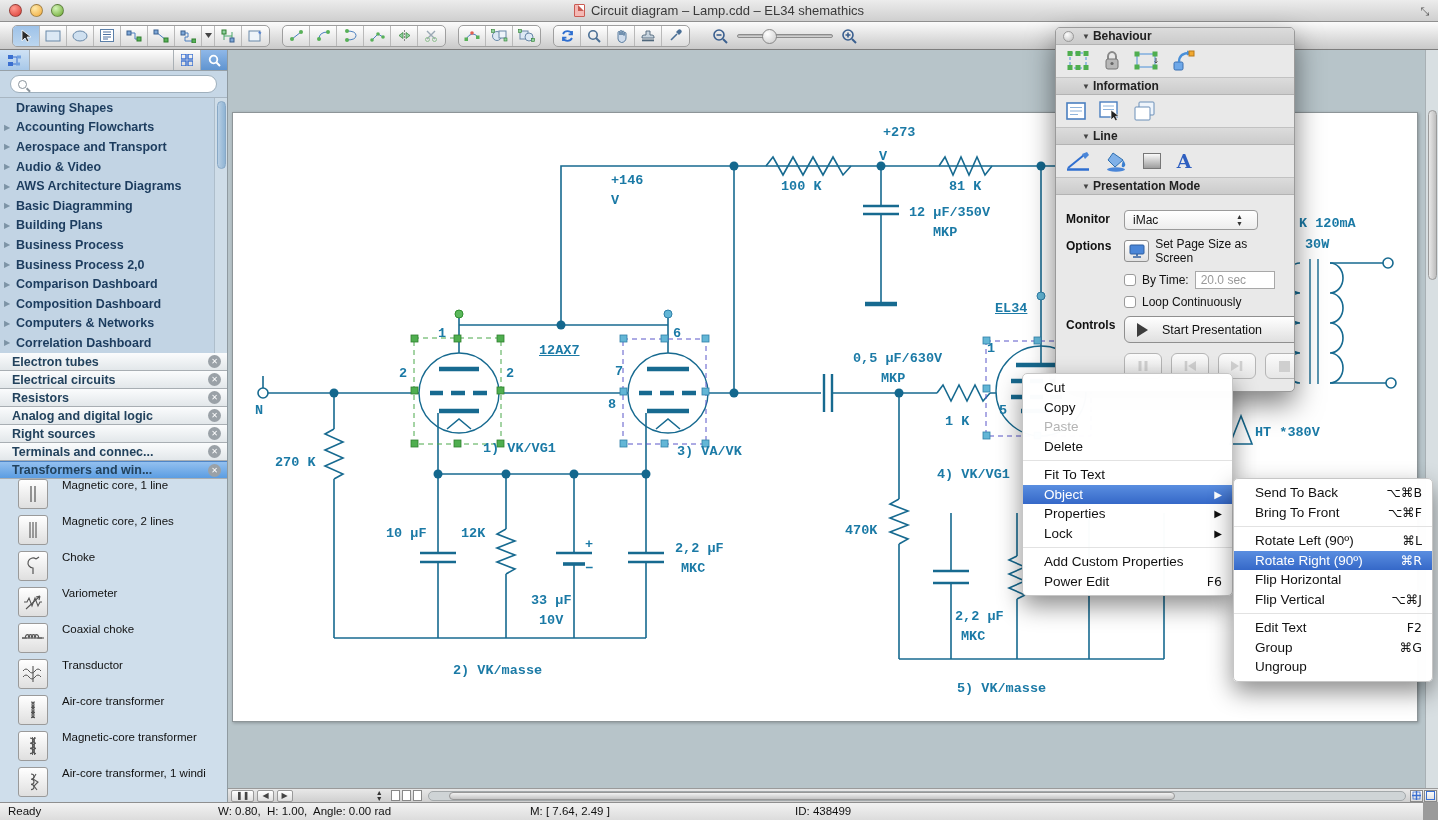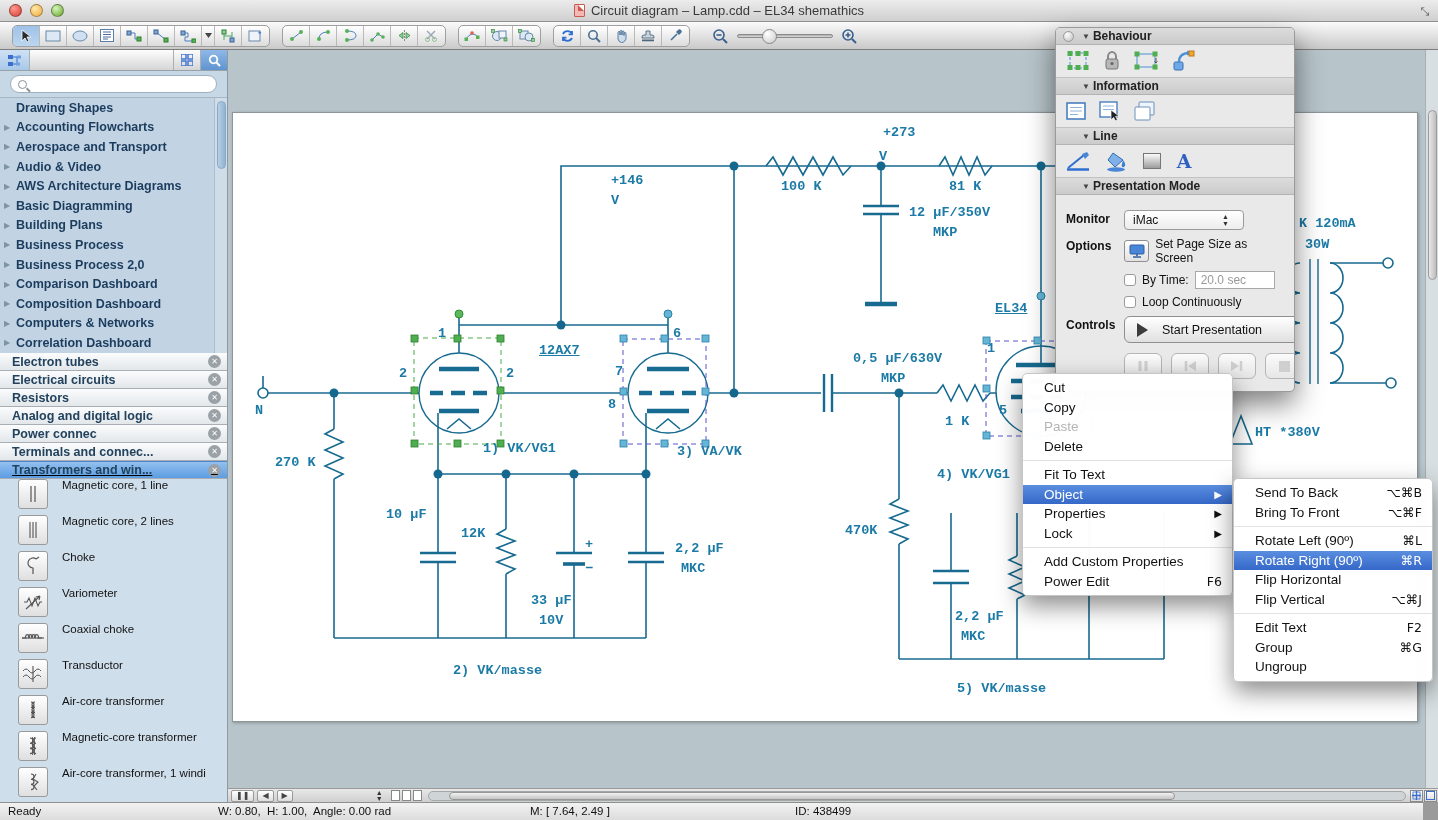--- a/index.html
+++ b/index.html
@@ -60,21 +60,21 @@
   .lib-row { height:19.6px; display:flex; align-items:center; padding-left:4px; }
   .lib-row .tri { width:12px; font-size:8px; color:#7d94a6; }
   .lib-row.first { padding-left:16px; }
   .lib-label { font-size:12.5px; font-weight:600; color:#1c3c5e; white-space:nowrap; }
   .vscroll { position:absolute; right:0; top:0; width:13px; height:100%; background:#cfdde8; border-left:1px solid #aebecb;}
   .vthumb { position:absolute; left:1.5px; width:9px; border-radius:5px;
     background:linear-gradient(90deg,#b8cfe4,#8fb4d4); border:1px solid #87a8c6; }
   .sections { }
   .section-row { height:18px; display:flex; align-items:center;
     background:linear-gradient(#fbfcfd,#e2e7ea); border-bottom:1px solid #a8aeb3; padding:0 6px 0 12px; }
-  .section-row.selected { background:linear-gradient(#93c0ef,#5b9de2); border-top:1px solid #4f86c8;text-decoration:underline; }
+  .section-row.selected { background:linear-gradient(#93c0ef,#5b9de2); border-top:1px solid #4f86c8; }
   .section-label { flex:1; font-size:12.5px; font-weight:700; color:#22425d; white-space:nowrap; overflow:hidden; }
   .close-badge { width:13px; height:13px; border-radius:50%; background:#9aa1a7; color:#fff; font-size:8px;
     line-height:13px; text-align:center; }
   .shape-list { background:#cfdeeb; }
   .shape-row { height:36px; display:flex; align-items:flex-start; padding-left:10px;margin-left:8px; }
   .shape-icon { width:30px; height:30px; background:linear-gradient(#ffffff,#dfdfdf); border:1px solid #9a9a9a;
     border-radius:3px; display:flex; align-items:center; justify-content:center; }
   .shape-label { margin-left:14px; font-size:11.5px; color:#111; white-space:nowrap; }
 
   
@@ -114,21 +114,21 @@
     display:flex; align-items:center; font-size:12px; font-weight:700; color:#222; padding-left:26px; position:relative;}
   .pal-header .tri { font-size:8px; margin-right:3px; color:#444; }
   .pal-collapse { position:absolute; left:7px; top:3px; width:11px; height:11px; border-radius:50%;
     background:radial-gradient(circle at 35% 30%,#fdfdfd,#bdbdbd); border:1px solid #999; }
   .pal-icons { height:33px; display:flex; align-items:center; padding-left:10px; gap:13px;
     background:#e9e9e9; border-bottom:1px solid #c2c2c2;}
   .pal-icons svg { display:block; }
   .pres-body { padding:8px 10px 12px 10px; font-size:12px; color:#111; }
   .pres-row { display:flex; margin-top:7px; }
   .pres-label { width:58px; font-weight:700; flex:none; padding-top:2px; }
-  .dropdown { width:120px; height:20px; background:linear-gradient(#fff,#ededed); border:1px solid #9a9a9a;
+  .dropdown { width:134px; height:20px; background:linear-gradient(#fff,#ededed); border:1px solid #9a9a9a;
     border-radius:4px; display:flex; align-items:center; padding:0 14px 0 8px; }
   .dropdown .val { flex:1; }
   .stepper { font-size:7px; line-height:7px; color:#333; text-align:center; }
   .opt-col { display:flex; flex-direction:column; gap:6px; }
   .opt-line { display:flex; align-items:center; gap:6px; }
   .iconbtn { width:26px; height:22px; border:1px solid #8f8f8f; border-radius:3px;
     background:linear-gradient(#fff,#e2e2e2); display:flex; align-items:center; justify-content:center; }
   .chk { width:12px; height:12px; background:#fff; border:1px solid #9a9a9a; border-radius:3px; }
   .timefield { width:80px; height:18px; background:#fff; border:1px solid #a8a8a8; font-size:12px; color:#999;
     padding:1px 5px; }
@@ -453,21 +453,21 @@
         </div>
         <div class="section-row">
           <span class="section-label">Resistors</span>
           <span class="close-badge">✕</span>
         </div>
         <div class="section-row">
           <span class="section-label">Analog and digital logic</span>
           <span class="close-badge">✕</span>
         </div>
         <div class="section-row">
-          <span class="section-label">Power connec</span>
+          <span class="section-label">Right sources</span>
           <span class="close-badge">✕</span>
         </div>
         <div class="section-row">
           <span class="section-label">Terminals and connec...</span>
           <span class="close-badge">✕</span>
         </div>
         <div class="section-row selected">
           <span class="section-label">Transformers and win...</span>
           <span class="close-badge">✕</span>
         </div>
@@ -705,21 +705,21 @@
           <div class="clabel" style="left: 22px; top: 290px;">N</div>
           <div class="clabel" style="left: 42px; top: 342px;">270 K</div>
           <div class="clabel" style="left: 250px; top: 328px;">1) VK/VG1</div>
           <div class="clabel" style="left: 444px; top: 331px;">3) VA/VK</div>
           <div class="clabel" style="left: 620px; top: 238px;">0,5 µF/630V</div>
           <div class="clabel" style="left: 648px; top: 258px;">MKP</div>
           <div class="clabel" style="left: 712px; top: 301px;">1 K</div>
           <div class="clabel" style="left: 754px; top: 228px;">1</div>
           <div class="clabel" style="left: 766px; top: 290px;">5</div>
           <div class="clabel" style="left: 704px; top: 354px;">4) VK/VG1</div>
-          <div class="clabel" style="left: 153px; top: 394px;">10 µF</div>
+          <div class="clabel" style="left: 153px; top: 413px;">10 µF</div>
           <div class="clabel" style="left: 228px; top: 413px;">12K</div>
           <div class="clabel" style="left: 298px; top: 480px;">33 µF</div>
           <div class="clabel" style="left: 306px; top: 500px;">10V</div>
           <div class="clabel" style="left: 442px; top: 428px;">2,2 µF</div>
           <div class="clabel" style="left: 448px; top: 448px;">MKC</div>
           <div class="clabel" style="left: 612px; top: 410px;">470K</div>
           <div class="clabel" style="left: 722px; top: 496px;">2,2 µF</div>
           <div class="clabel" style="left: 728px; top: 516px;">MKC</div>
           <div class="clabel" style="left: 220px; top: 550px;">2) VK/masse</div>
           <div class="clabel" style="left: 724px; top: 568px;">5) VK/masse</div>

